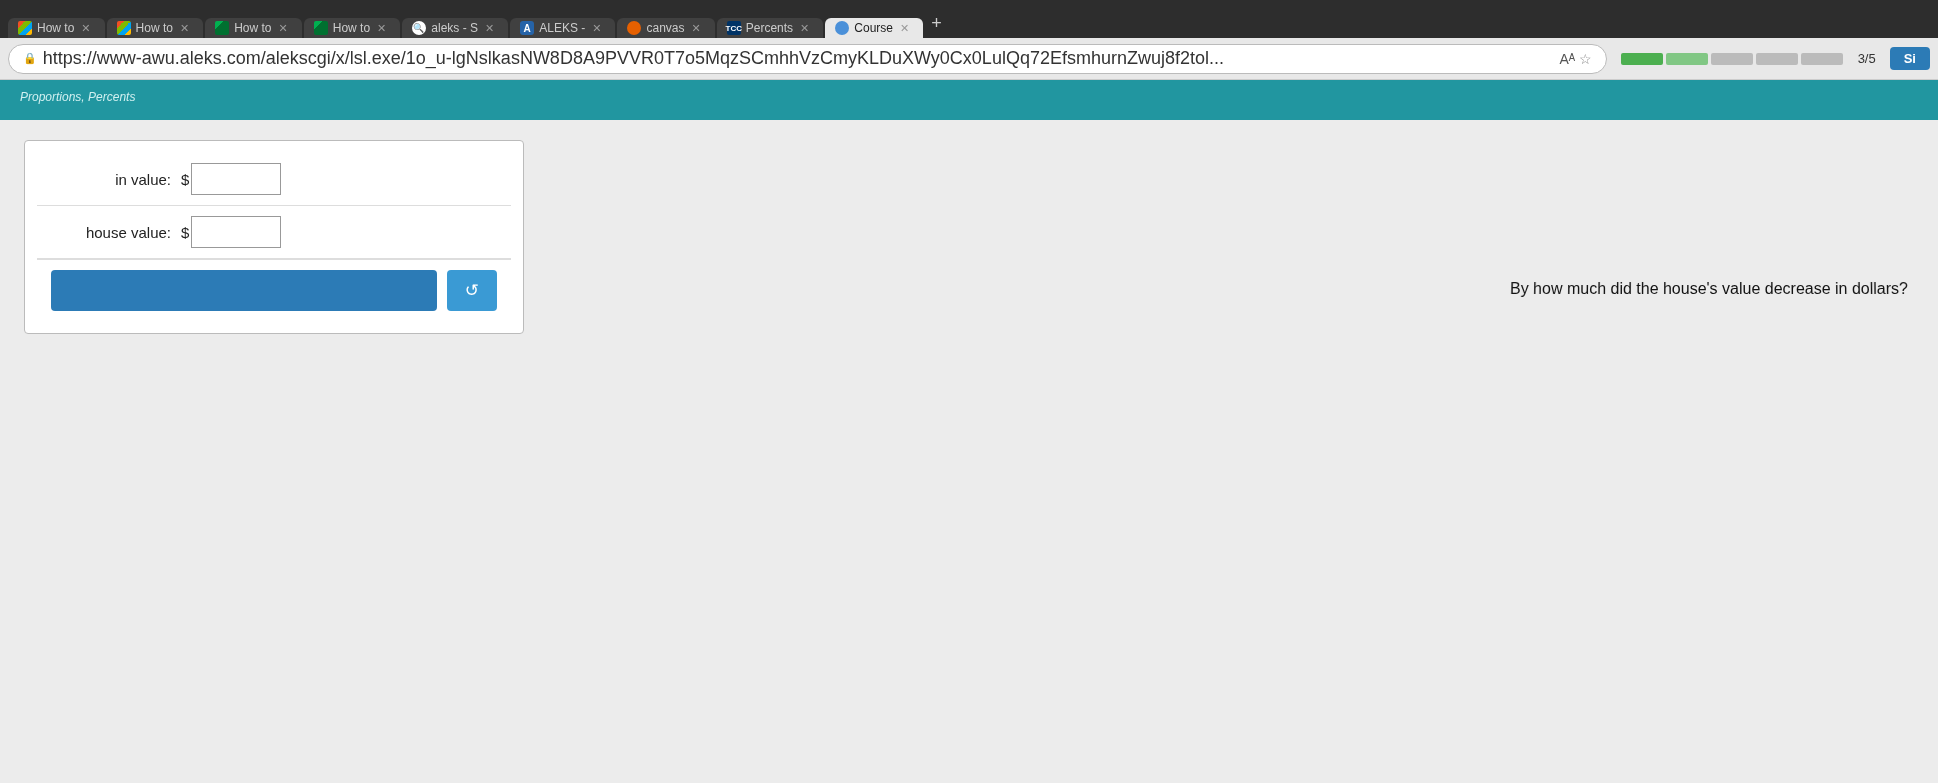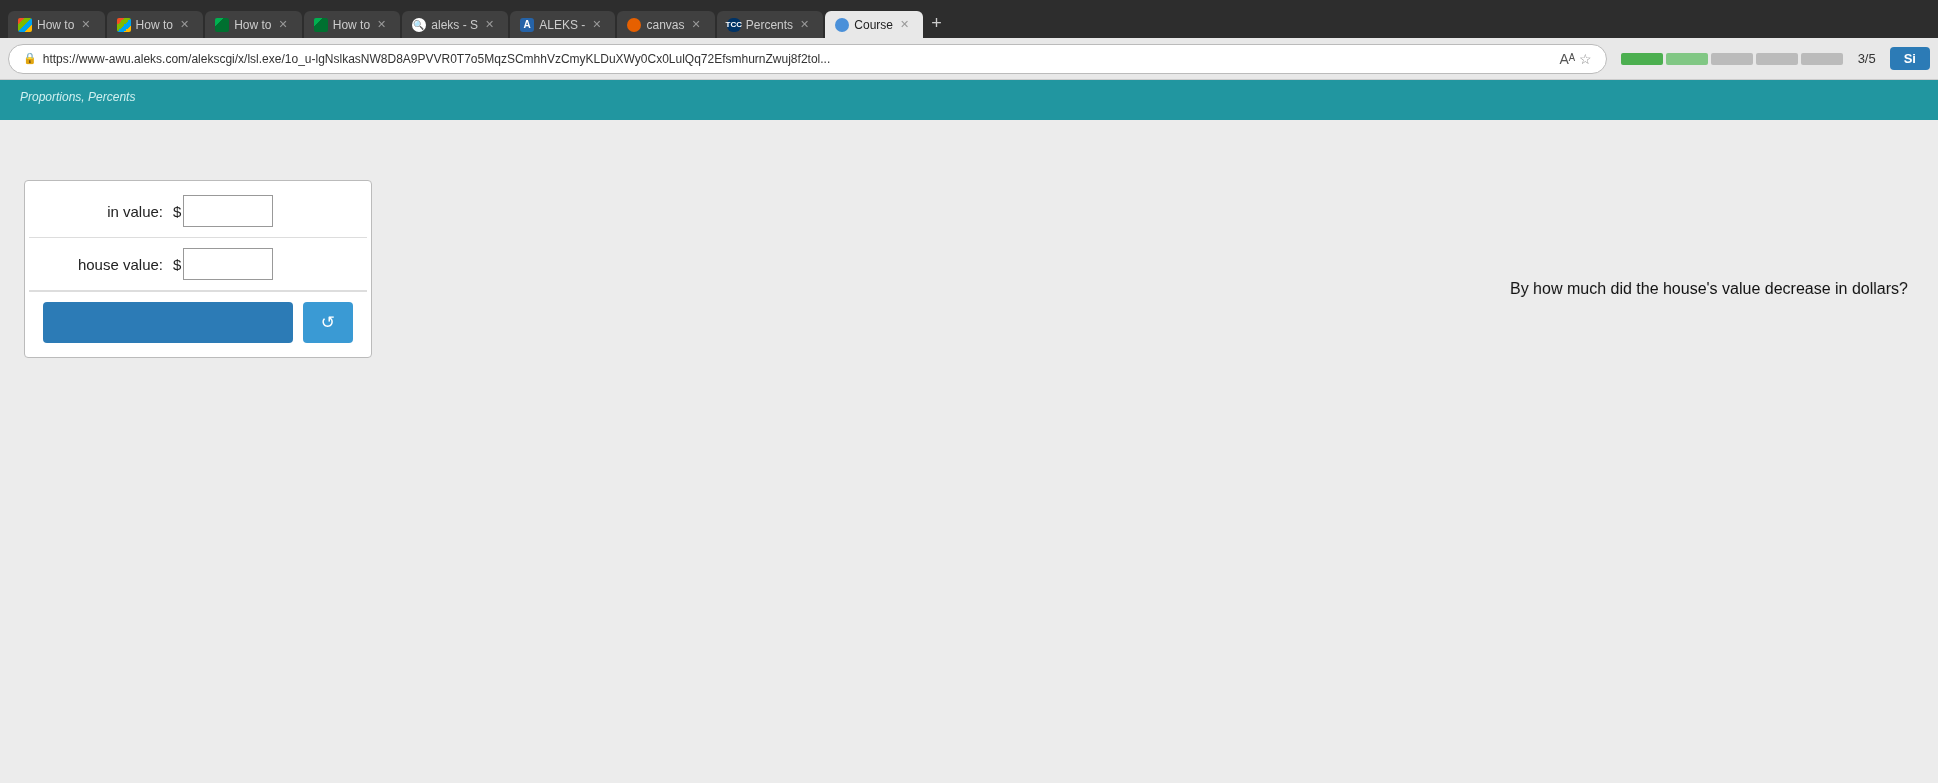--- a/index.html
+++ b/index.html
@@ -21,21 +21,21 @@
       gap: 2px;
     }
 
     .tab {
       display: flex;
       align-items: center;
       gap: 5px;
       background: #404040;
       border-radius: 6px 6px 0 0;
       padding: 5px 12px 5px 10px;
-      height: 27px;
+      height: 20px;
       font-size: 12px;
       color: #ccc;
       cursor: pointer;
       white-space: nowrap;
       min-width: 90px;
       max-width: 160px;
     }
     .tab.active {
       background: #e8e8e8;
       color: #222;
@@ -71,21 +71,20 @@
       background: #e66000;
       border-radius: 50%;
       width: 14px; height: 14px;
     }
     .tab-favicon.tcc {
       background: #003366;
       font-size: 8px;
       color: #fff;
       display: flex; align-items: center; justify-content: center;
       font-weight: bold;
-      border-radius: 6px;
     }
     .tab-favicon.course {
       background: #4a90d9;
       border-radius: 50%;
       width: 14px; height: 14px;
     }
     .tab-close {
       margin-left: auto;
       font-size: 11px;
       color: #999;
@@ -127,21 +126,21 @@
     }
     .address-lock {
       color: #555;
       font-size: 11px;
     }
     .address-text {
       flex: 1;
       overflow: hidden;
       white-space: nowrap;
       text-overflow: ellipsis;
-      font-size: 12px;
+      font-size: 18px;
     }
     .address-right-icons {
       display: flex;
       align-items: flex-start;
       gap: 4px;
     }
 
     
     .progress-section {
       display: flex;
@@ -213,24 +212,23 @@
     }
     .question-line {
       display: block;
     }
 
     
     .input-form {
       background: #fff;
       border: 1px solid #bbb;
       border-radius: 4px;
-      width: 348px;
-      padding: 4px;
+      width: 500px;
+      padding: 12px;
       overflow: hidden;
-      margin-top: 40px;
     }
     .input-row {
       display: flex;
       align-items: center;
       padding: 10px 14px;
       border-bottom: 1px solid #ddd;
       gap: 10px;
     }
     .input-row:last-of-type {
       border-bottom: none;

